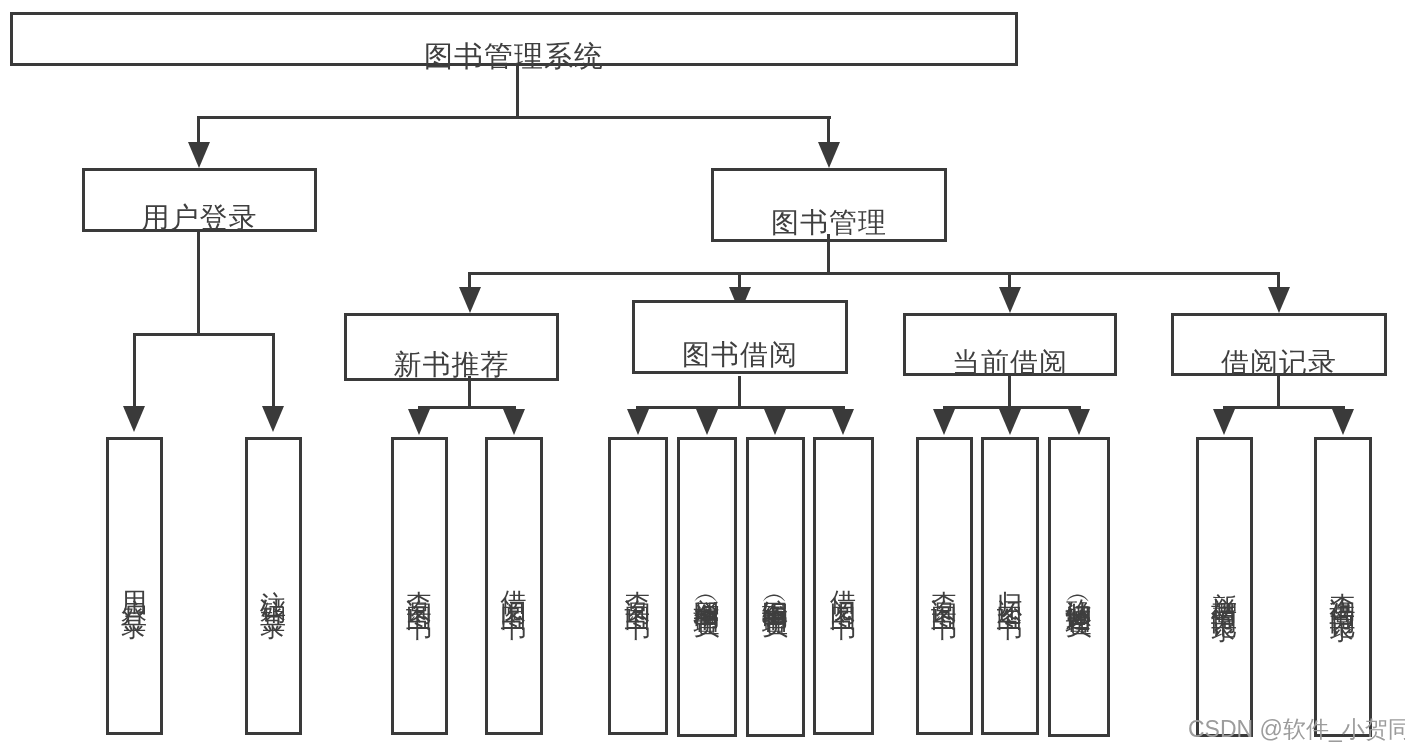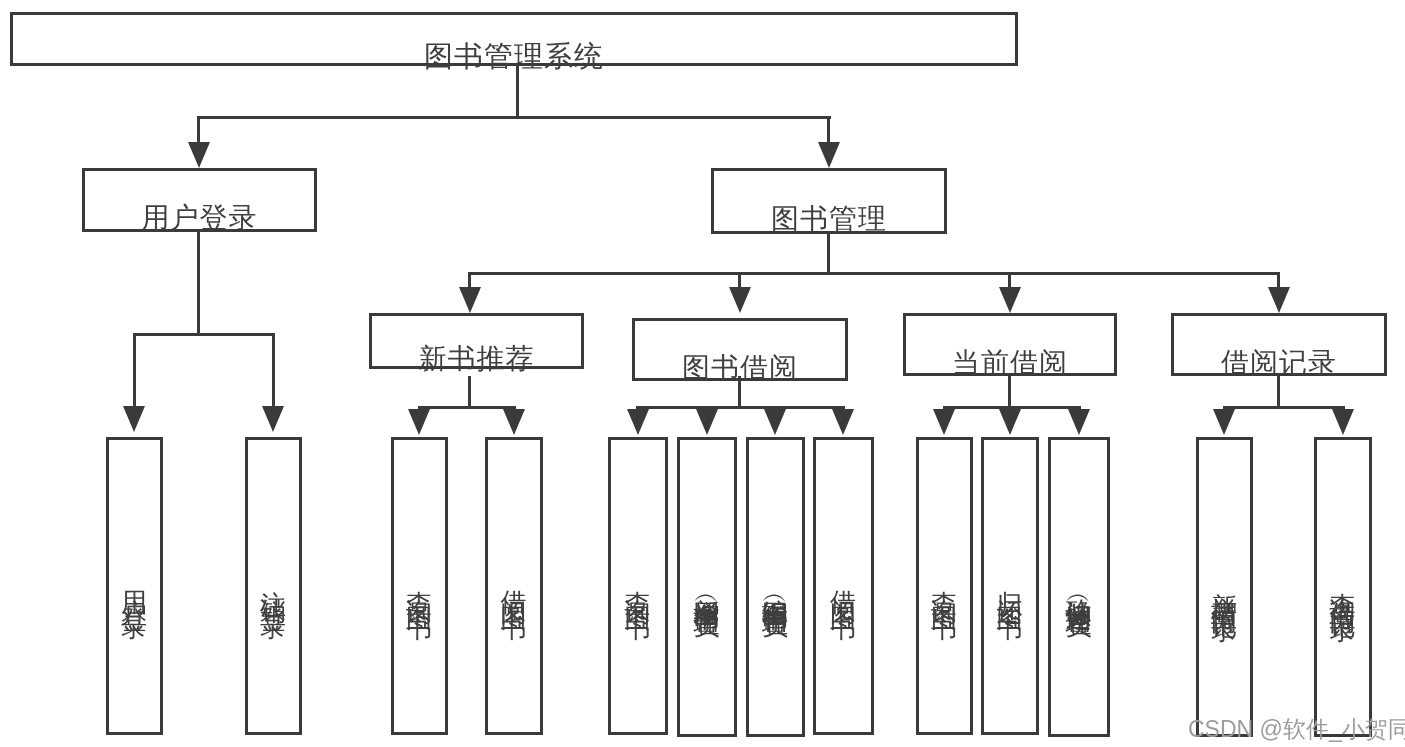--- a/index.html
+++ b/index.html
@@ -68,21 +68,21 @@
   <div class="vline" style="left:516px;top:66px;height:52px;"></div>
   <div class="hline" style="left:197px;top:116px;width:634px;"></div>
   <div class="vline" style="left:197px;top:118px;height:25px;"></div>
   <div class="arrowhead" style="left:188px;top:142px;"></div>
   <div class="vline" style="left:827px;top:118px;height:25px;"></div>
   <div class="arrowhead" style="left:818px;top:142px;"></div>
 
   <div class="box" style="left:82px;top:168px;width:235px;height:64px;">
     <span class="hlabel">用户登录</span>
   </div>
-  <div class="box" style="left:711px;top:168px;width:236px;height:66px;align-items:center;">
+  <div class="box" style="left:711px;top:168px;width:236px;height:74px;align-items:center;">
     <span class="hlabel">图书管理</span>
   </div>
 
   <div class="vline" style="left:197px;top:232px;height:103px;"></div>
   <div class="hline" style="left:133px;top:333px;width:142px;"></div>
   <div class="vline" style="left:133px;top:335px;height:72px;"></div>
   <div class="arrowhead" style="left:123px;top:406px;"></div>
   <div class="vline" style="left:272px;top:335px;height:72px;"></div>
   <div class="arrowhead" style="left:262px;top:406px;"></div>
 
@@ -90,24 +90,24 @@
   <div class="hline" style="left:468px;top:272px;width:812px;"></div>
   <div class="vline" style="left:468px;top:274px;height:14px;"></div>
   <div class="arrowhead" style="left:459px;top:287px;"></div>
   <div class="vline" style="left:738px;top:274px;height:14px;"></div>
   <div class="arrowhead" style="left:729px;top:287px;"></div>
   <div class="vline" style="left:1008px;top:274px;height:14px;"></div>
   <div class="arrowhead" style="left:999px;top:287px;"></div>
   <div class="vline" style="left:1277px;top:274px;height:14px;"></div>
   <div class="arrowhead" style="left:1268px;top:287px;"></div>
 
-  <div class="box" style="left:369px;top:313px;width:215px;height:56px;">
+  <div class="box" style="left:344px;top:313px;width:215px;height:68px;">
     <span class="hlabel">新书推荐</span>
   </div>
-  <div class="box" style="left:632px;top:318px;width:216px;height:63px;">
+  <div class="box" style="left:632px;top:300px;width:216px;height:74px;">
     <span class="hlabel">图书借阅</span>
   </div>
   <div class="box" style="left:903px;top:313px;width:214px;height:63px;">
     <span class="hlabel">当前借阅</span>
   </div>
   <div class="box" style="left:1171px;top:313px;width:216px;height:63px;">
     <span class="hlabel">借阅记录</span>
   </div>
 
   <div class="vline" style="left:468px;top:376px;height:32px;"></div>

